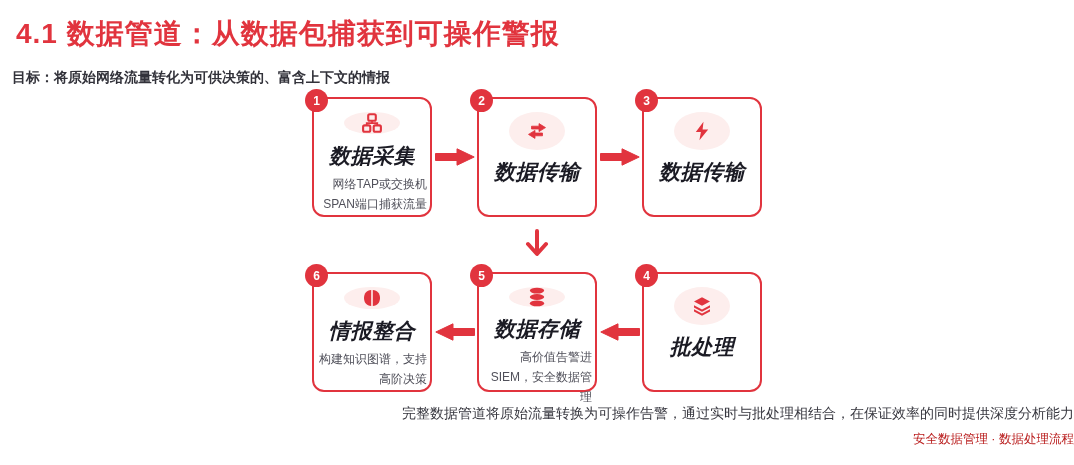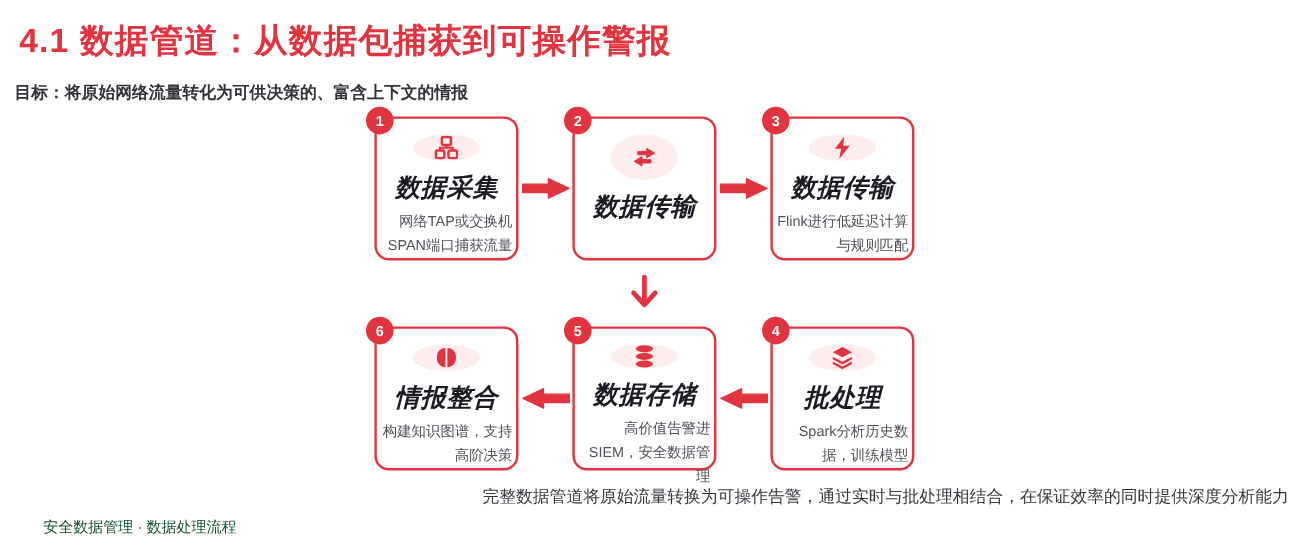--- a/index.html
+++ b/index.html
@@ -58,22 +58,22 @@
     font-size: 12px; color: #50505a;
     line-height: 1.65; text-align: right;
   }
   .summary-text {
     position: absolute; top: 405px; left: 0; width: 100%;
     text-align: right;
     font-size: 14px; color: #37373f;
   }
   .footer-text {
     position: absolute; top: 431px; left: 0; width: 100%;
-    text-align: left;
-    font-size: 12.5px; color: #14532d; padding-left: 36px;
+    text-align: right;
+    font-size: 12.5px; color: #b91c1c; padding-left: 36px;
   }
   svg { display: block; }
 </style>
 </head>
 <body>
 
 <div class="page-title">4.1 数据管道：从数据包捕获到可操作警报</div>
 <div class="page-subtitle">目标：将原始网络流量转化为可供决策的、富含上下文的情报</div>
 
 <div class="flow">
@@ -128,21 +128,20 @@
     <div class="step-card">
       <div class="step-badge">3</div>
       <div class="icon-ellipse">
         <span>
           <svg width="20" height="20" viewBox="0 0 20 20">
             <path d="M11.5 0.8 L3.8 11 H8.9 L7.4 19.2 L16.2 8.4 H10.6 Z" fill="#e1343e"></path>
           </svg>
         </span>
       </div>
       <div class="step-title">数据传输</div>
-      <div class="step-desc">Flink进行低延迟计算与规则匹配</div>
     </div>
 
   </div>
 
   <div class="vgap">
     <span>
       <svg width="26" height="32" viewBox="0 0 26 32">
         <path d="M13 2 V23 M4 15 L13 25 L22 15" fill="none" stroke="#e1343e" stroke-width="4" stroke-linecap="round" stroke-linejoin="round"></path>
       </svg>
     </span>
@@ -200,20 +199,19 @@
       <div class="icon-ellipse">
         <span>
           <svg width="20" height="21" viewBox="0 0 20 21">
             <path d="M10 1.2 L18 5.5 L10 9.8 L2 5.5 Z" fill="#e1343e"></path>
             <path d="M2 9.2 L10 13.5 L18 9.2 L18 11.4 L10 15.7 L2 11.4 Z" fill="#e1343e"></path>
             <path d="M2 13.2 L10 17.5 L18 13.2 L18 15.4 L10 19.7 L2 15.4 Z" fill="#e1343e"></path>
           </svg>
         </span>
       </div>
       <div class="step-title">批处理</div>
-      <div class="step-desc">Spark分析历史数据，训练模型</div>
     </div>
 
   </div>
 </div>
 
 <div class="summary-text">完整数据管道将原始流量转换为可操作告警，通过实时与批处理相结合，在保证效率的同时提供深度分析能力</div>
 <div class="footer-text">安全数据管理 · 数据处理流程</div>
 
 </body></html>

